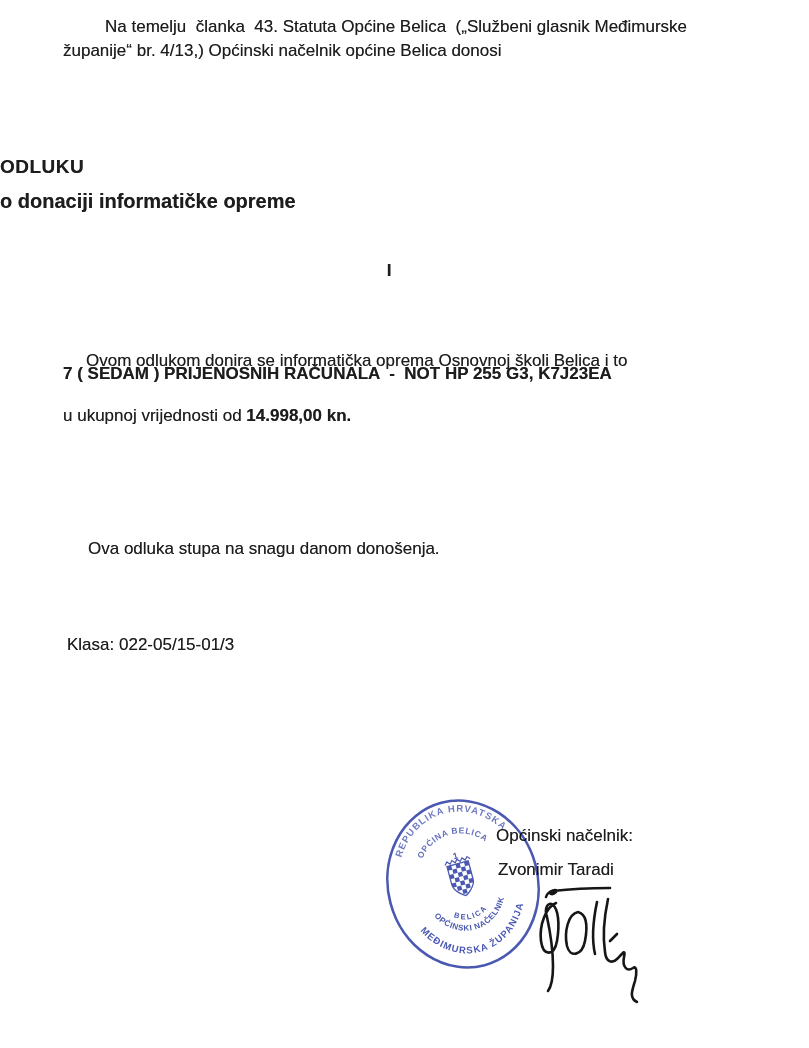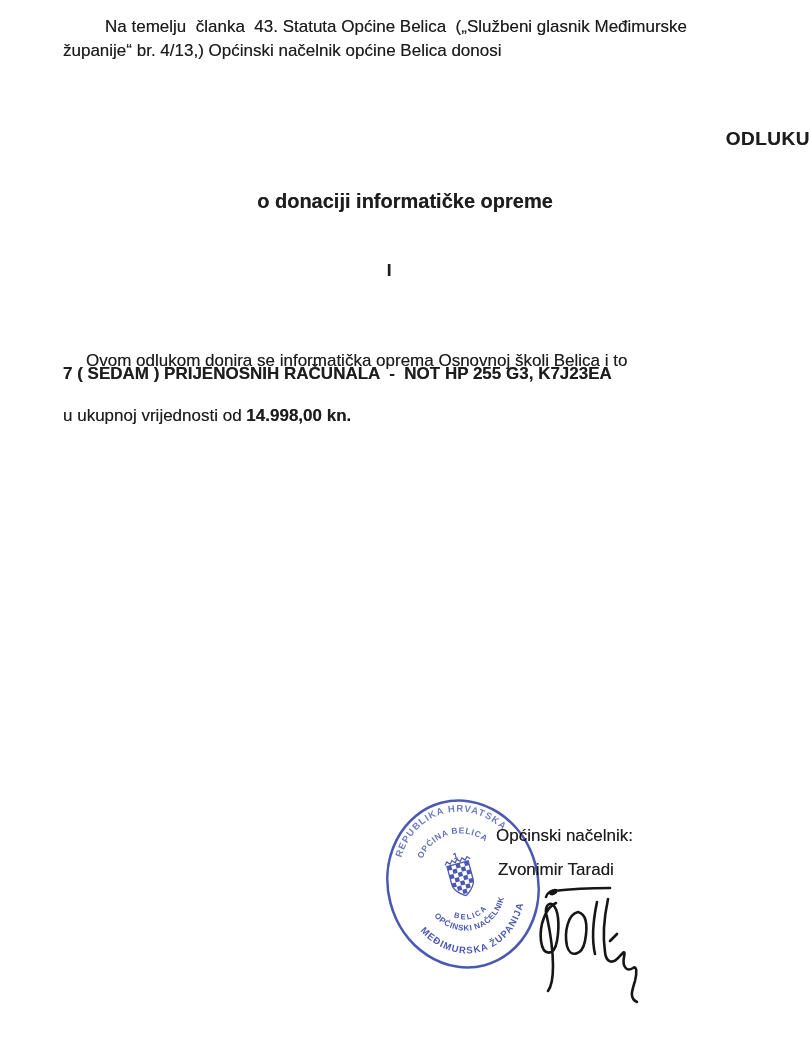--- a/index.html
+++ b/index.html
@@ -8,22 +8,22 @@
     width:809px;height:1048px;
     background:#ffffff;
     font-family:"Liberation Sans","DejaVu Sans",sans-serif;
     color:#1d1d1d;
     overflow:hidden;
   }
   .abs{position:absolute;}
   .pre{white-space:pre;}
   .intro{left:63px;top:15px;font-size:17px;line-height:24px;}
   .intro .indent{padding-left:42px;}
-  .title{left:0;top:128px;width:810px;text-align:right;font-size:19px;font-weight:bold;letter-spacing:.5px;}
-  .subtitle{left:0;top:190px;width:810px;text-align:center;font-size:20px;font-weight:bold;}
+  .title{left:0;top:156px;width:810px;text-align:left;font-size:19px;font-weight:bold;letter-spacing:.5px;}
+  .subtitle{left:0;top:190px;width:810px;font-size:20px;font-weight:bold;}
   .numeral{left:0;width:778px;text-align:center;font-size:17px;font-weight:bold;}
   .n1{top:261px;}
   .n2{top:469px;}
   .para{font-size:17px;margin-top:28px;}
   .p1{left:86px;top:323px;}
   .equip{left:63px;top:364px;font-size:17px;font-weight:bold;}
   .value{left:63px;top:406px;font-size:17px;text-align:center;}
   .p2{left:88px;top:511px;}
   .refblock{left:67px;top:634px;font-size:17px;line-height:21.5px;}
   .role{left:496px;top:826px;font-size:17px;}
@@ -44,22 +44,24 @@
   </div>
 
   <div class="abs title doc-text">ODLUKU</div>
   <div class="abs subtitle doc-text">o donaciji informatičke opreme</div>
 
   <div class="abs numeral n1 doc-text">I</div>
   <div class="abs para p1 doc-text">Ovom odlukom donira se informatička oprema Osnovnoj školi Belica i to</div>
   <div class="abs equip pre doc-text">7 ( SEDAM ) PRIJENOSNIH RAČUNALA  -  NOT HP 255 G3, K7J23EA</div>
   <div class="abs value doc-text"><span>u ukupnoj vrijednosti od </span><span style="font-weight:bold">14.998,00 kn.</span></div>
 
+  <div class="abs para p2 doc-text">Ova odluka stupa na snagu danom donošenja.</div>
 
   <div class="abs refblock doc-text">
+    <div>Klasa: 022-05/15-01/3</div>
   </div>
 
   <div class="abs role doc-text">Općinski načelnik:</div>
   <div class="abs name doc-text">Zvonimir Taradi</div>
 
   <svg class="abs stamp" viewBox="0 0 158 176" xmlns="http://www.w3.org/2000/svg">
     <defs>
       <path id="outTop" d="M 14 88 A 64 73 0 0 1 142 88"></path>
       <path id="outBottom" d="M 17 88 A 61 70 0 0 0 139 88"></path>
       <path id="inTop" d="M 33 88 A 45 51 0 0 1 123 88"></path>

